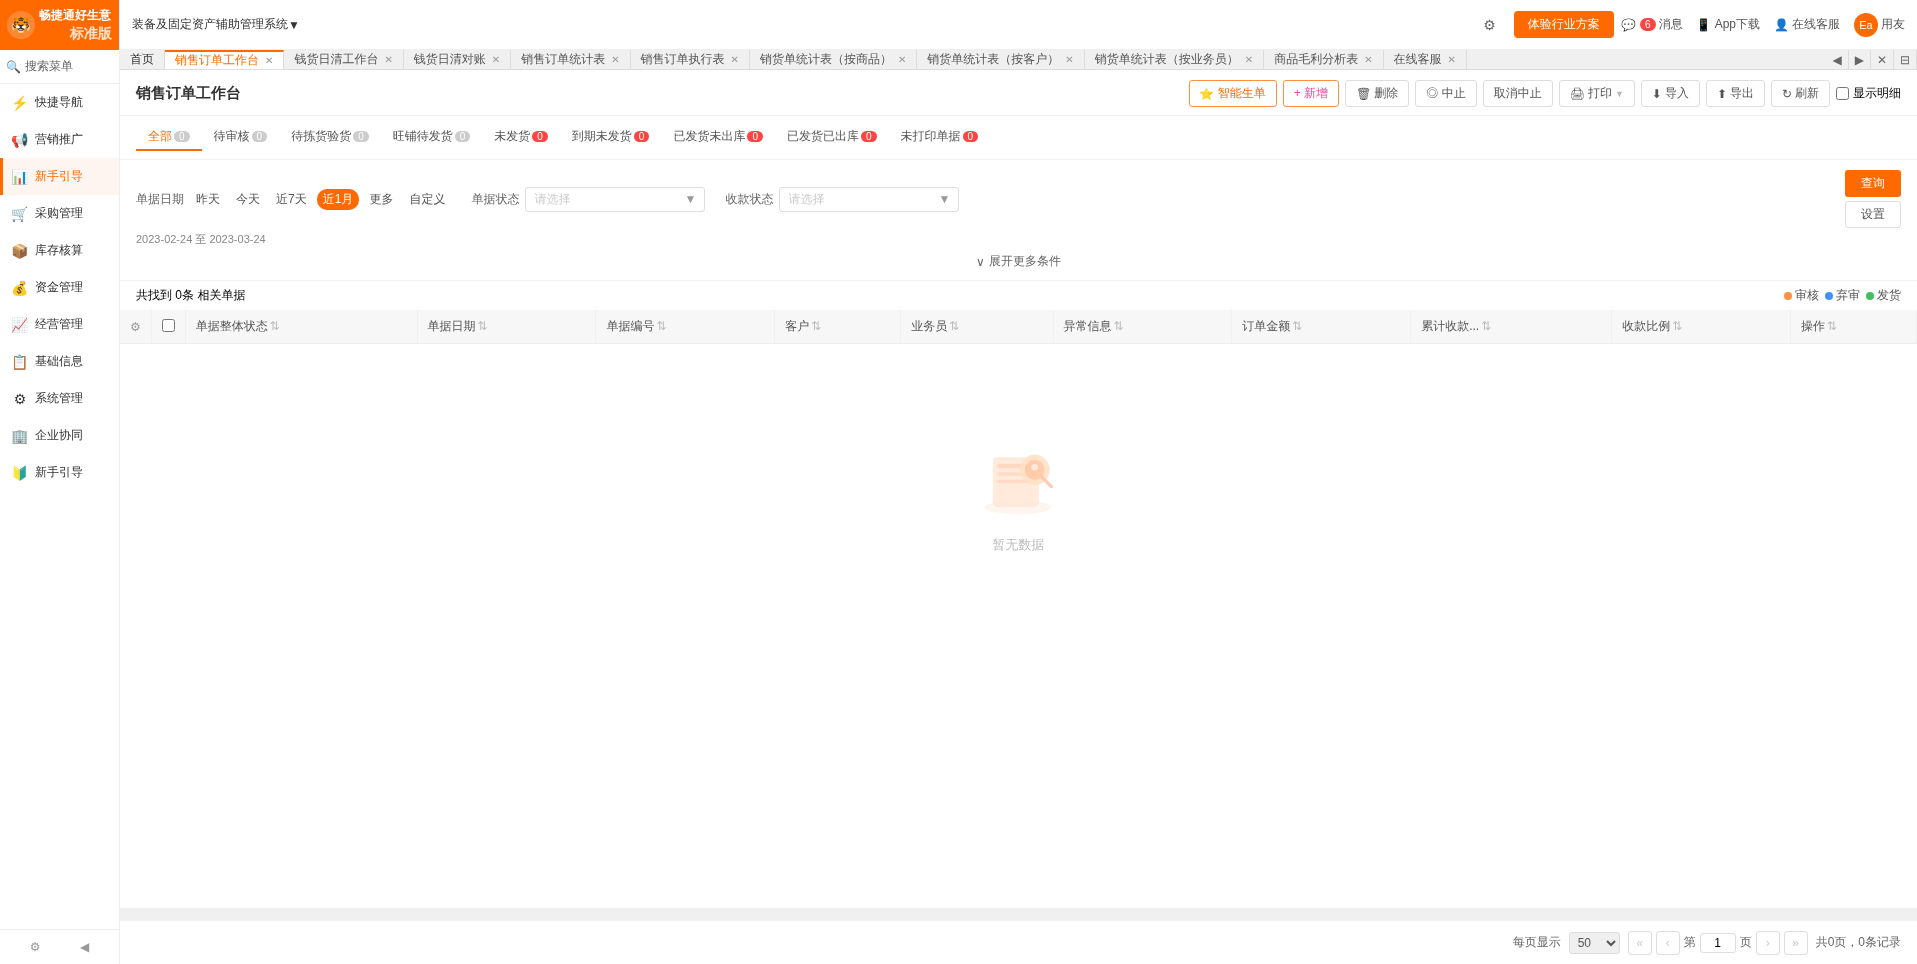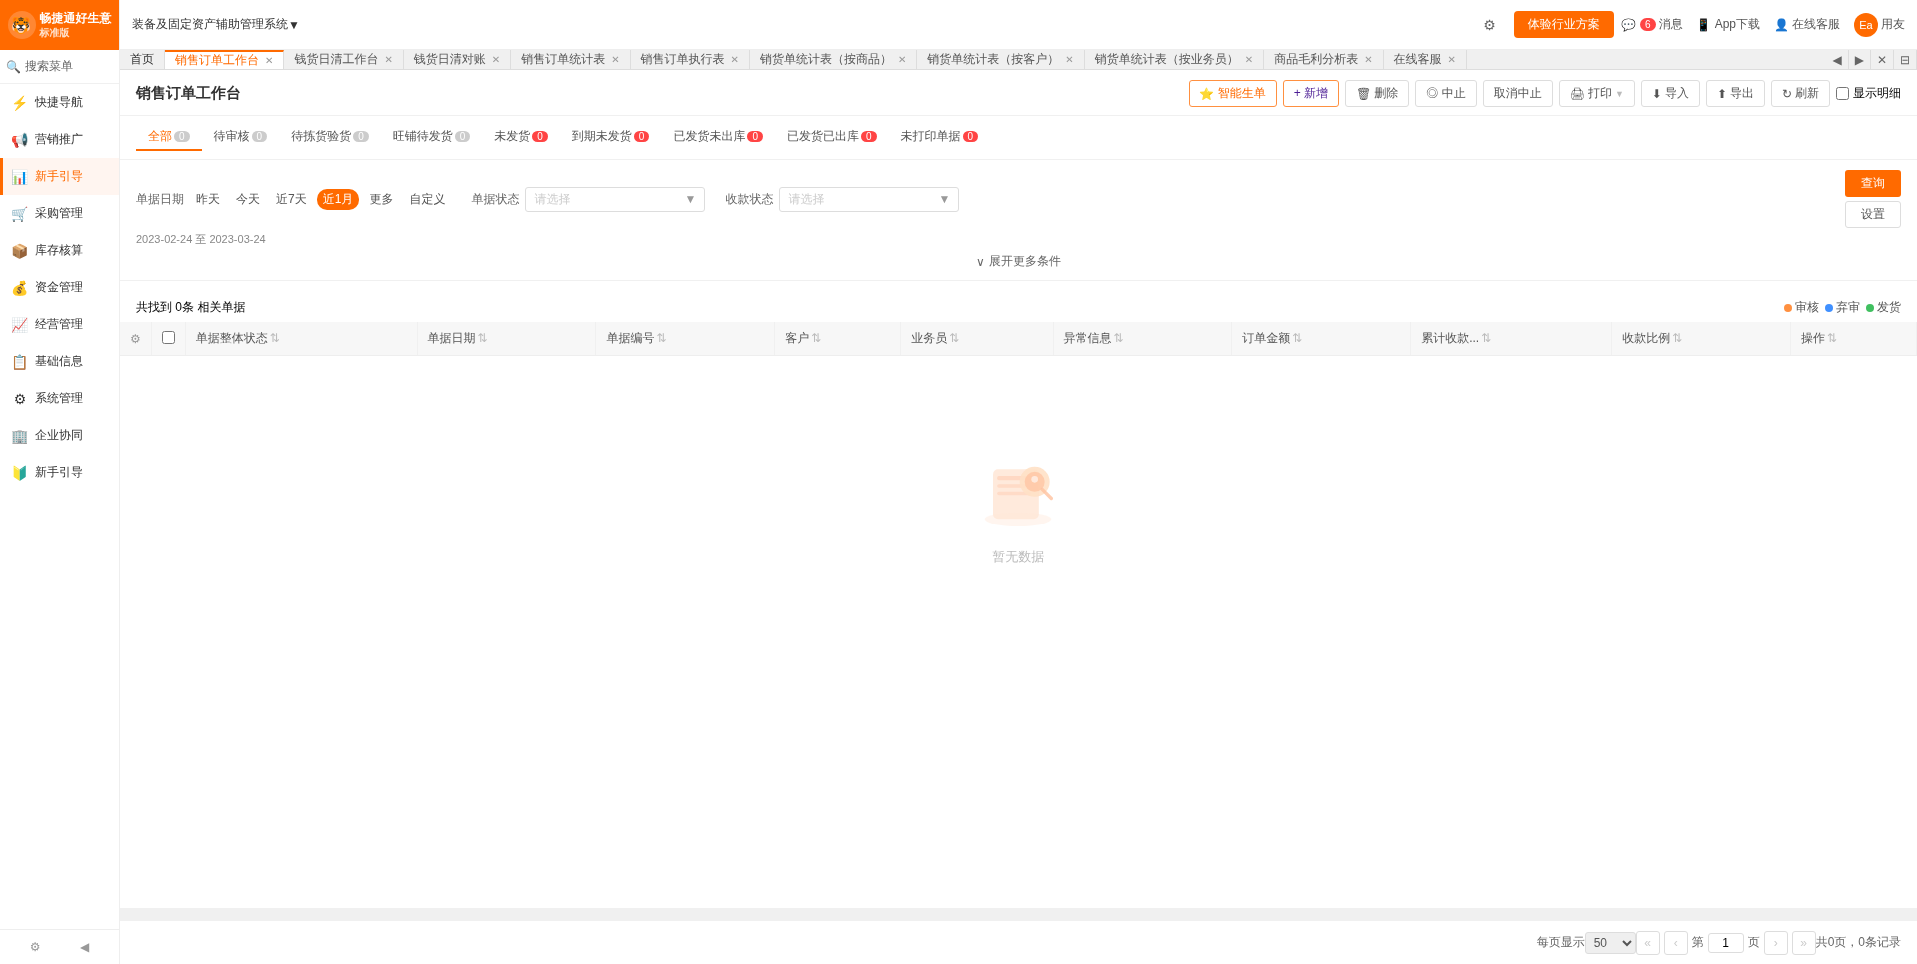--- a/index.html
+++ b/index.html
@@ -36,21 +36,21 @@
     .tab-item.home { color: #333; }
     .tab-nav-btn { display: flex; align-items: center; padding: 0 6px; cursor: pointer; color: #666; background: #f0f0f0; border-right: 1px solid #ddd; }
     .page-inner { flex: 1; overflow: hidden; background: #fff; margin: 0; display: flex; flex-direction: column; }
 
     
     .page-header { padding: 10px 16px 8px; display: flex; align-items: center; justify-content: space-between; border-bottom: 1px solid #f0f0f0; }
     .page-title { font-size: 15px; font-weight: bold; color: #333; }
     .page-actions { display: flex; align-items: center; gap: 6px; }
     .action-btn { display: flex; align-items: center; gap: 3px; padding: 4px 10px; border: 1px solid #ddd; border-radius: 3px; cursor: pointer; background: #fff; color: #555; font-size: 12px; }
     .action-btn.smart { background: #fff; border-color: #ff9040; color: #ff6a00; }
-    .action-btn.primary-outline { color: #4c1d95; border-color: #ff9040; }
+    .action-btn.primary-outline { color: #ec4899; border-color: #ff9040; }
 
     
     .sub-tabs { display: flex; align-items: center; padding: 8px 16px; border-bottom: 1px solid #f0f0f0; gap: 0; }
     .sub-tab { padding: 4px 12px; cursor: pointer; color: #555; border-bottom: 2px solid transparent; }
     .sub-tab.active { color: #ff6a00; border-bottom-color: #ff6a00; }
     .sub-tab .count-badge { background: #ccc; color: #fff; border-radius: 8px; padding: 0 5px; font-size: 10px; margin-left: 2px; }
     .sub-tab .count-badge.red { background: #ff4444; }
 
     
     .filter-area { padding: 10px 16px; border-bottom: 1px solid #f0f0f0; background: #fff; }
@@ -58,21 +58,21 @@
     .filter-item { display: flex; align-items: center; gap: 6px; }
     .filter-label { color: #666; white-space: nowrap; }
     .filter-date-btns { display: flex; gap: 4px; }
     .filter-date-btn { padding: 2px 6px; cursor: pointer; color: #555; border-radius: 2px; }
     .filter-date-btn.active { color: #fff; background: #ff6a00; border-radius: 10px; }
     .filter-select { display: flex; align-items: center; gap: 4px; border: 1px solid #ddd; border-radius: 3px; padding: 3px 8px; min-width: 180px; color: #555; cursor: pointer; }
     .filter-select .select-arrow { color: #999; margin-left: auto; }
     .expand-more { display: flex; align-items: center; justify-content: center; gap: 4px; color: #666; cursor: pointer; margin-top: 6px; }
 
     
-    .summary-bar { padding: 6px 16px; display: flex; align-items: flex-start; justify-content: space-between; margin-top: 12px; }
+    .summary-bar { padding: 6px 16px; display: flex; align-items: flex-start; justify-content: space-between; }
     .summary-actions { display: flex; gap: 6px; }
     .summary-action { display: flex; align-items: center; gap: 3px; cursor: pointer; color: #555; }
     .dot { width: 8px; height: 8px; border-radius: 50%; display: inline-block; }
     .dot.orange { background: #ff9040; }
     .dot.blue { background: #4090ff; }
     .dot.green { background: #40c060; }
 
     
     .table-container { flex: 1; overflow: auto; }
     table { width: 100%; border-collapse: collapse; }
@@ -81,41 +81,41 @@
     td { padding: 8px 10px; border-bottom: 1px solid #f5f5f5; color: #333; }
     .checkbox-col { width: 30px; text-align: center; }
     .settings-col { width: 30px; text-align: center; color: #999; cursor: pointer; }
 
     
     .empty-state { display: flex; flex-direction: column; align-items: center; justify-content: center; padding: 80px 0; gap: 12px; }
     .empty-icon { width: 100px; height: 100px; opacity: 0.6; }
     .empty-text { color: #bbb; font-size: 13px; }
 
     
-    .pagination { height: 44px; display: flex; align-items: center; justify-content: flex-end; padding: 0 16px; border-top: 1px solid #f0f0f0; background: #fff; }
+    .pagination { height: 44px; display: flex; align-items: center; justify-content: flex-end; padding: 0 16px; gap: 8px; border-top: 1px solid #f0f0f0; background: #fff; }
     .pagination-label { color: #666; }
     .pagination-select { border: 1px solid #ddd; border-radius: 3px; padding: 2px 4px; color: #555; }
     .pagination-nav { display: flex; align-items: center; gap: 4px; }
     .pagination-btn { width: 24px; height: 24px; display: flex; align-items: center; justify-content: center; border: 1px solid #ddd; border-radius: 3px; cursor: pointer; color: #666; background: #fff; }
     .pagination-btn.disabled { color: #ccc; cursor: not-allowed; }
     .pagination-input { width: 36px; border: 1px solid #ddd; border-radius: 3px; padding: 2px 4px; text-align: center; }
     .pagination-info { color: #666; }
 
     .query-btn { background: #ff6a00; color: #fff; border: none; padding: 5px 16px; border-radius: 3px; cursor: pointer; font-size: 12px; }
     .set-btn { background: #fff; color: #555; border: 1px solid #ddd; padding: 4px 14px; border-radius: 3px; cursor: pointer; font-size: 12px; }
   </style>
 </head>
 <body>
 
 <div class="sidebar">
   <div class="sidebar-logo">
     <div class="logo-icon">🐯</div>
     <div class="logo-text">
       <div>畅捷通好生意</div>
-      <div style="font-size:10px;opacity:0.8;">标准版</div>
+      <div style="font-size:14px;opacity:0.8;margin-left:31px;">标准版</div>
     </div>
   </div>
   <div class="sidebar-search">
     <span>🔍</span>
     <span>搜索菜单</span>
   </div>
   <div id="sidebar-nav">
       <div class="sidebar-nav-item">
         <span class="nav-icon">⚡</span>
         <span>快捷导航</span>

